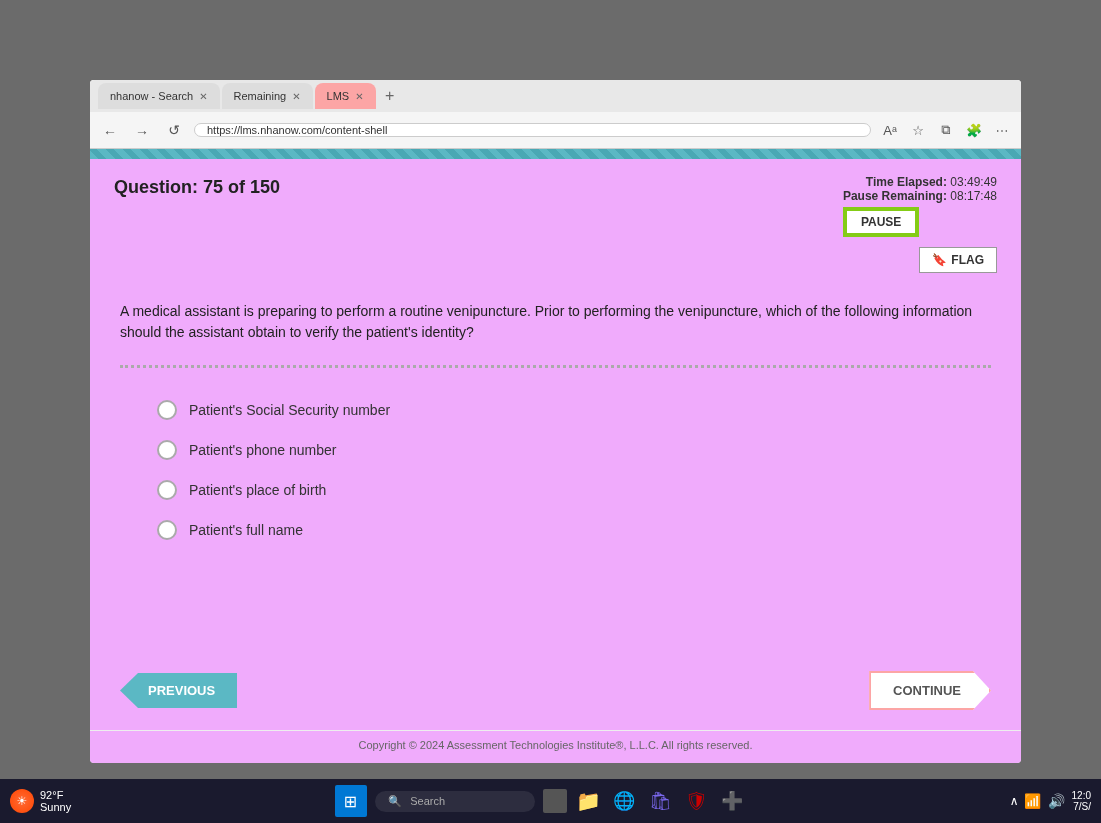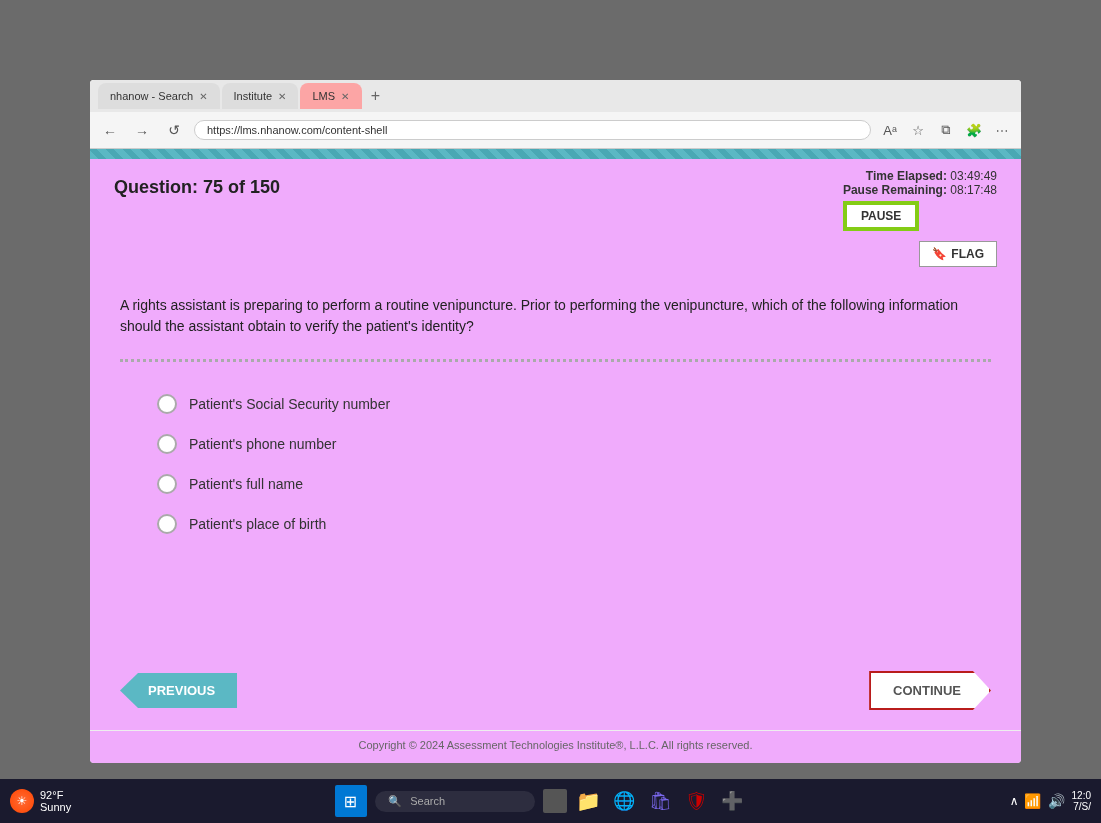--- a/index.html
+++ b/index.html
@@ -98,21 +98,21 @@
       display: flex;
       align-items: center;
       justify-content: center;
       color: #555;
       font-size: 14px;
       cursor: pointer;
     }
 
     .address-bar {
       flex: 1;
-      height: 20px;
+      height: 14px;
       background: white;
       border: 1px solid #ccc;
       border-radius: 13px;
       display: flex;
       align-items: center;
       padding: 0 12px;
       font-size: 11px;
       color: #333;
     }
 
@@ -168,20 +168,21 @@
       font-size: 18px;
       font-weight: bold;
       color: #222;
       padding-top: 8px;
     }
 
     .timer-section {
       text-align: right;
       font-size: 12px;
       color: #333;
+      margin-top: 6px;
     }
 
     .timer-section .label {
       font-weight: bold;
     }
 
     .pause-btn {
       display: inline-block;
       border: 4px solid #84cc16;
       padding: 4px 14px;
@@ -284,21 +285,21 @@
       clip-path: polygon(18px 0%, 100% 0%, 100% 100%, 18px 100%, 0% 50%);
       padding-left: 28px;
     }
 
     .continue-btn {
       background: white;
       color: #555;
       font-size: 13px;
       font-weight: bold;
       padding: 10px 22px;
-      border: 2px solid #b91c1c;
+      border: 2px solid #fca5a5;
       cursor: pointer;
       clip-path: polygon(0% 0%, calc(100% - 18px) 0%, 100% 50%, calc(100% - 18px) 100%, 0% 100%);
       padding-right: 28px;
     }
 
     
     .copyright {
       text-align: center;
       font-size: 11px;
       color: #666;
@@ -410,21 +411,21 @@
 <div class="laptop-outer">
   <div class="screen-area">
 
     <div class="browser-chrome">
       <div class="tab-bar">
         <div class="browser-tab">
           <span>nhanow - Search</span>
           <span class="tab-close">✕</span>
         </div>
         <div class="browser-tab">
-          <span>Institute</span>
+          <span>Remaining</span>
           <span class="tab-close">✕</span>
         </div>
         <div class="browser-tab active">
           <span>LMS</span>
           <span class="tab-close">✕</span>
         </div>
         <div class="tab-add">+</div>
       </div>
       <div class="address-bar-row">
         <div class="nav-btn">←</div>
@@ -461,43 +462,43 @@
       </div>
 
       <div class="flag-section">
         <button class="flag-btn">
           <span>🔖</span>
           <span>FLAG</span>
         </button>
       </div>
 
       <div class="question-body">
-        <div class="question-text">A rights assistant is preparing to perform a routine venipuncture. Prior to performing the venipuncture, which of the following information should the assistant obtain to verify the patient's identity?</div>
+        <div class="question-text">A medical assistant is preparing to perform a routine venipuncture. Prior to performing the venipuncture, which of the following information should the assistant obtain to verify the patient's identity?</div>
       </div>
 
       <div class="dot-separator">
         <div class="dots-row"></div>
       </div>
 
       <div class="answer-choices">
         <div class="answer-option">
           <div class="radio-circle"></div>
           <span class="answer-text">Patient's Social Security number</span>
         </div>
         <div class="answer-option">
           <div class="radio-circle"></div>
           <span class="answer-text">Patient's phone number</span>
         </div>
         <div class="answer-option">
           <div class="radio-circle"></div>
-          <span class="answer-text">Patient's full name</span>
+          <span class="answer-text">Patient's place of birth</span>
         </div>
         <div class="answer-option">
           <div class="radio-circle"></div>
-          <span class="answer-text">Patient's place of birth</span>
+          <span class="answer-text">Patient's full name</span>
         </div>
       </div>
 
       <div class="nav-buttons">
         <button class="prev-btn">PREVIOUS</button>
         <button class="continue-btn">CONTINUE</button>
       </div>
 
       <div class="copyright">Copyright © 2024 Assessment Technologies Institute®, L.L.C. All rights reserved.</div>
     </div>

